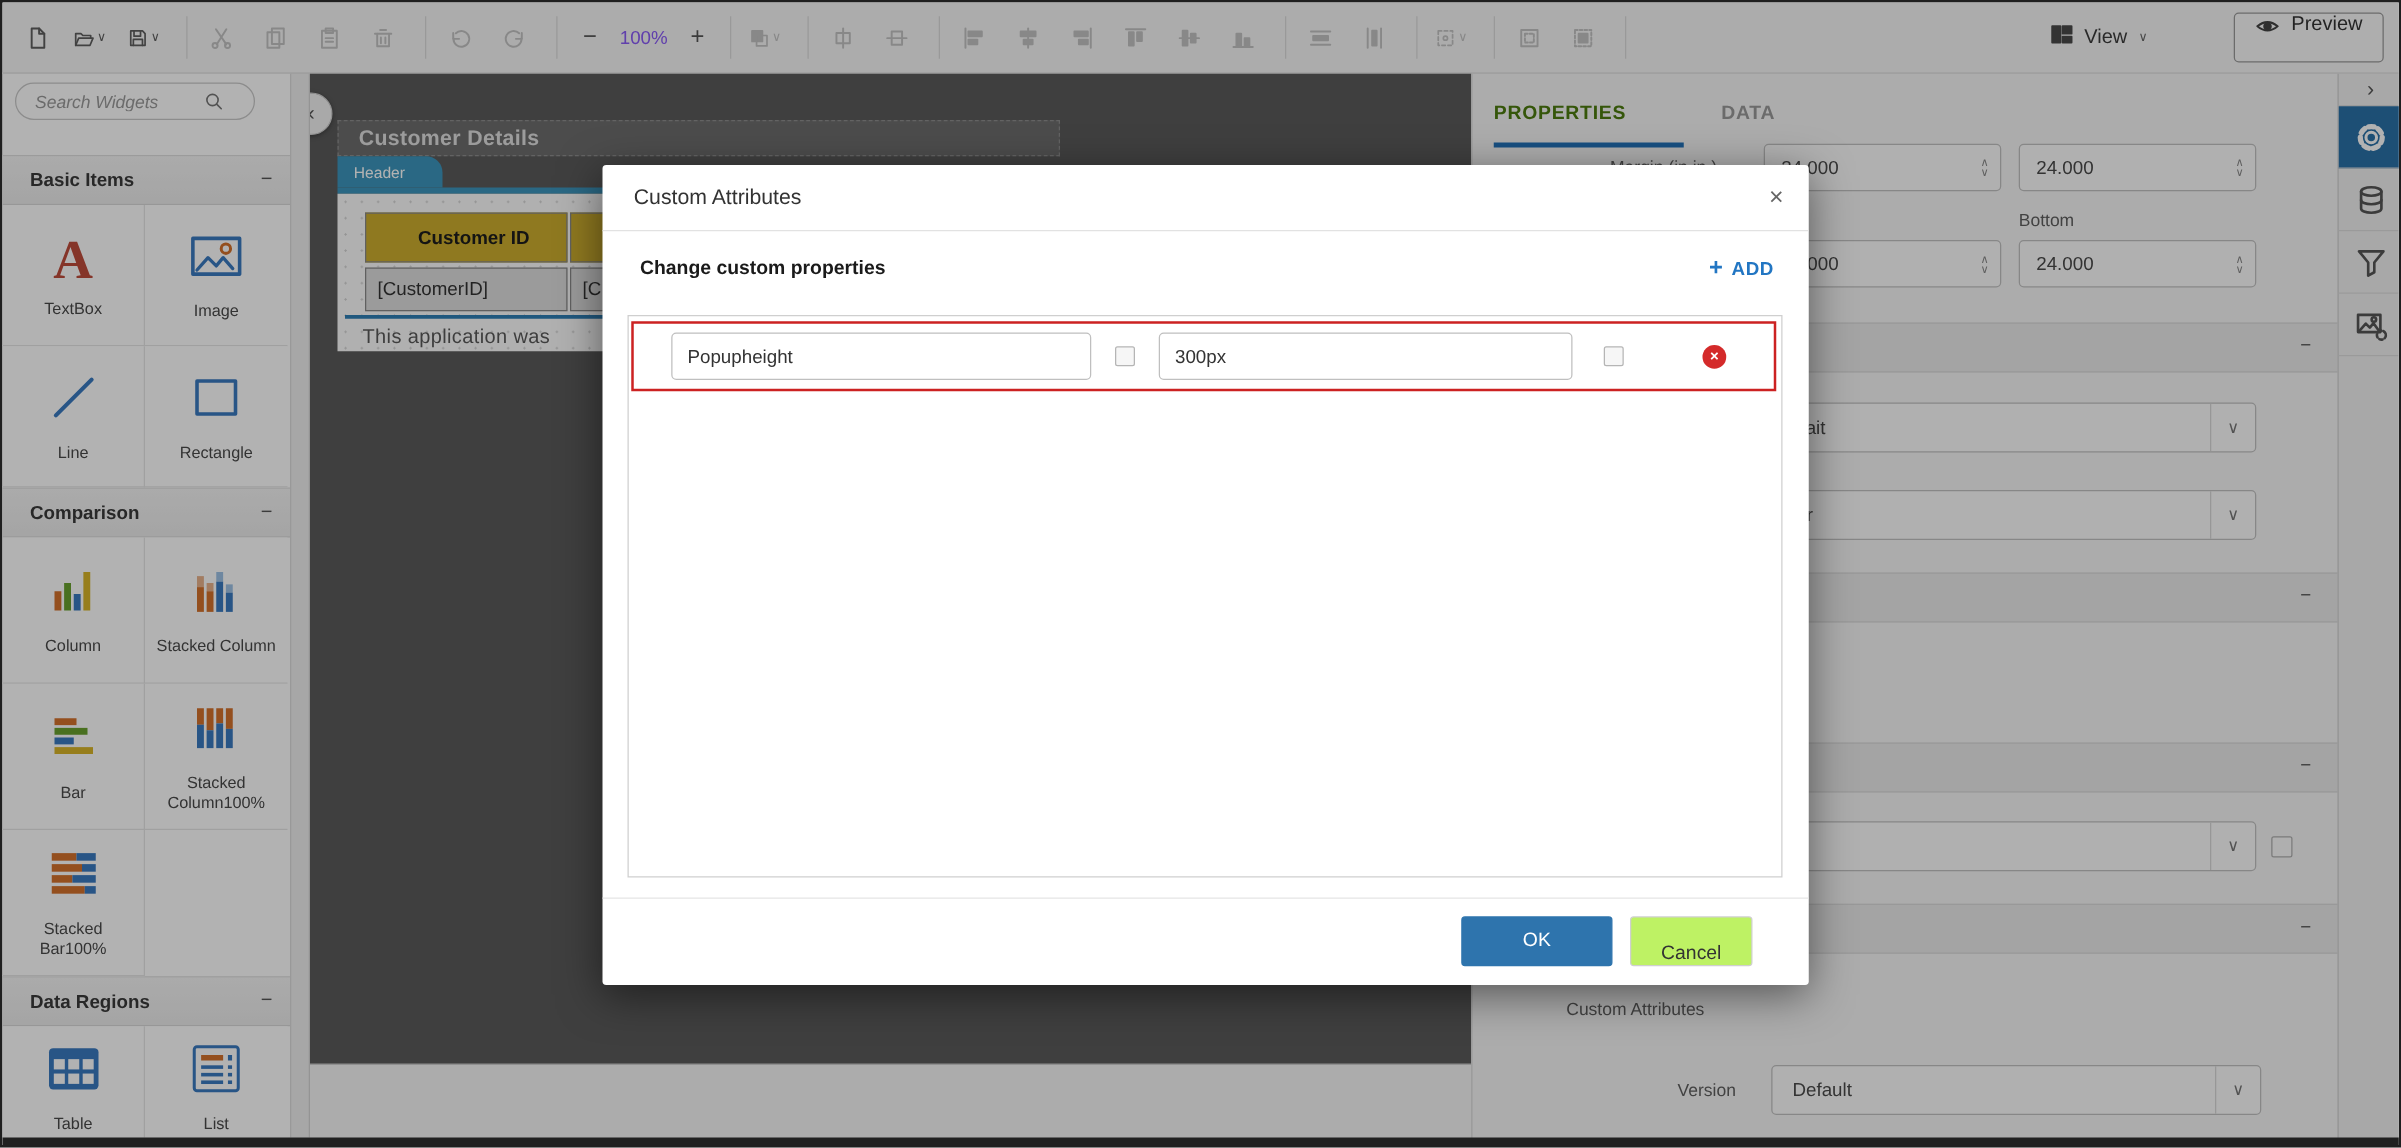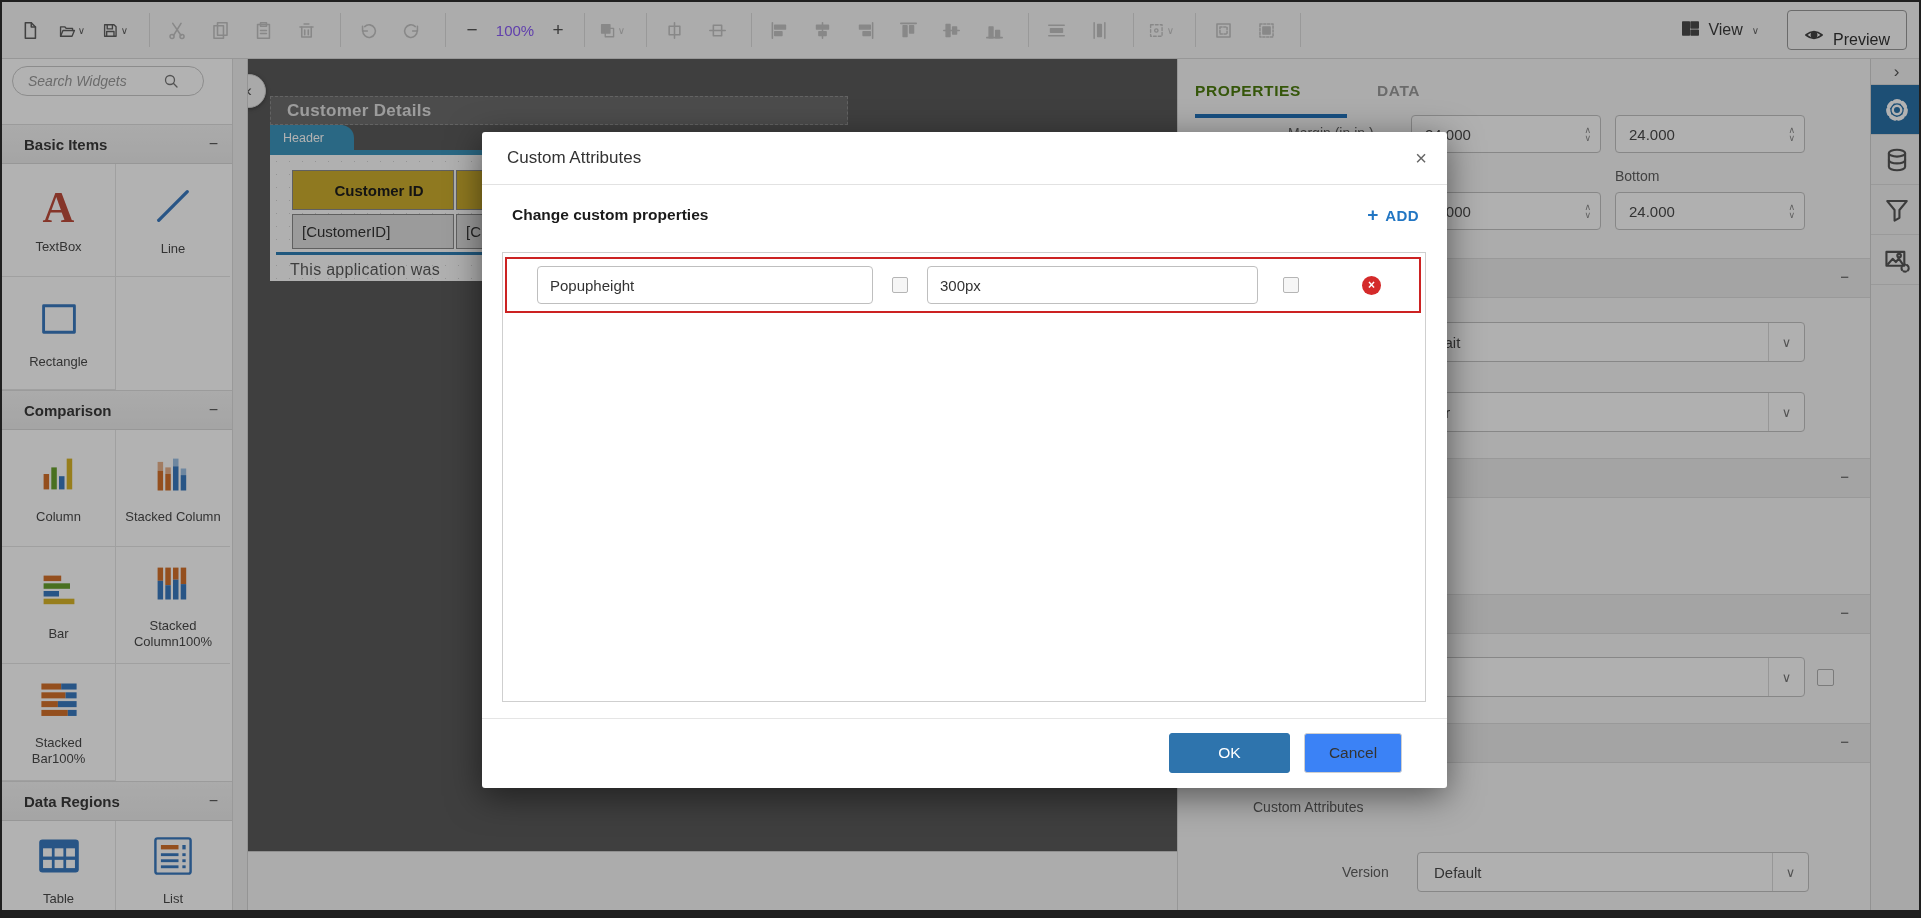--- a/index.html
+++ b/index.html
@@ -10,21 +10,21 @@
   .tb-ic{width:26px;height:26px;display:flex;align-items:center;justify-content:center;margin-right:17px;cursor:pointer;}
   .tb-ic svg{width:19px;height:19px;}
   .tb-en{color:#5f5f5f;} .tb-dis{color:#c3c3c3;}
   .tb-sep{width:1px;height:34px;background:#dcdcdc;margin:0 14px 0 4px;}
   .tb-caret{font-size:10px;color:inherit;margin-left:2px;}
   .zoomlbl{font-size:15px;color:#8b5cf6;margin:0 10px;min-width:42px;text-align:center;}
   .zoombtn{font-size:19px;color:#555;width:24px;text-align:center;cursor:pointer;}
   .tb-right{margin-left:auto;display:flex;align-items:center;height:100%;}
   .viewbtn{display:flex;align-items:center;color:#3c3c3c;font-size:16px;margin-right:28px;cursor:pointer;}
   .viewbtn svg{width:19px;height:19px;margin-right:8px;color:#4a4a4a;}
-  .prevbtn{display:flex;align-items:flex-end;border:1px solid #9a9a9a;border-radius:4px;height:40px;padding:0 16px;margin-right:16px;font-size:16px;color:#333;background:#fafafa;cursor:pointer;}
+  .prevbtn{display:flex;align-items:flex-start;border:1px solid #9a9a9a;border-radius:4px;height:40px;padding:0 16px;margin-right:16px;font-size:16px;color:#333;background:#fafafa;cursor:pointer;margin-left:41px;}
   .prevbtn svg{width:20px;height:20px;margin-right:9px;color:#444;}
   
   .sidebar{position:absolute;left:0;top:57px;width:230px;height:851px;background:#ffffff;overflow:hidden;}
   .side-strip{position:absolute;left:230px;top:57px;width:16px;height:851px;background:#efefef;border-left:1px solid #dcdcdc;border-right:1px solid #d4d4d4;}
   .search-row{position:absolute;left:10px;top:7px;width:192px;height:30px;border:1px solid #c9c9c9;border-radius:16px;display:flex;align-items:center;background:#fff;}
   .search-row input{border:none;outline:none;flex:1;margin-left:13px;font-size:14px;font-style:italic;color:#555;background:transparent;width:130px;}
   .search-row input::placeholder{color:#9a9a9a;font-style:italic;}
   .search-row svg{width:16px;height:16px;color:#777;margin-right:12px;flex:none;}
   .sections{position:absolute;left:0;top:65px;width:230px;}
   .sec-h{height:40px;background:linear-gradient(#f5f5f5,#ececec);border-top:1px solid #dedede;border-bottom:1px solid #d8d8d8;display:flex;align-items:center;}
@@ -86,21 +86,21 @@
   .m-add{position:absolute;right:28px;top:72px;display:flex;align-items:center;color:#2276c3;font-weight:bold;cursor:pointer;}
   .m-add .plus{font-size:19px;margin-right:7px;}
   .m-add .txt{font-size:15px;letter-spacing:.4px;}
   .m-box{position:absolute;left:20px;top:120px;width:924px;height:450px;border:1px solid #cfcfcf;background:#fff;}
   .m-row{position:absolute;left:2px;top:4px;width:916px;height:56px;border:2px solid #cc2222;display:flex;align-items:center;}
   .m-input{height:38px;border:1px solid #bfbfbf;border-radius:4px;font-size:15px;color:#333;padding:0 12px;outline:none;background:#fff;}
   .m-cb{width:16px;height:16px;border:1px solid #b5b5b5;border-radius:2px;background:#f6f6f6;cursor:pointer;}
   .m-del{width:19px;height:19px;border-radius:50%;background:#d42a2a;color:#fff;font-size:12px;font-weight:bold;display:flex;align-items:center;justify-content:center;cursor:pointer;}
   .m-footline{position:absolute;left:0;top:586px;width:965px;height:1px;background:#e5e5e5;}
   .m-ok{position:absolute;left:687px;top:601px;width:121px;height:40px;background:#2e74ad;border:1px solid #2e74ad;border-radius:3px;color:#fff;font-size:15.5px;display:flex;align-items:center;justify-content:center;cursor:pointer;}
-  .m-cancel{position:absolute;left:822px;top:601px;width:98px;height:40px;background:#3b82f6;border:1px solid #cfcfcf;border-radius:3px;color:#333;font-size:15.5px;display:flex;align-items:center;justify-content:center;cursor:pointer;}
+  .m-cancel{position:absolute;left:822px;top:601px;width:98px;height:40px;background:#bef264;border:1px solid #cfcfcf;border-radius:3px;color:#333;font-size:15.5px;display:flex;align-items:flex-end;justify-content:center;cursor:pointer;}
 </style>
 </head>
 <body>
 
 <div class="app">
 
   <div class="toolbar">
     <span id="tb-slot-a" style="display:flex;align-items:center;">
         <span class="tb-ic tb-en">
           <svg viewBox="0 0 16 16" fill="none" stroke="currentColor" stroke-width="1.3" stroke-linejoin="round" stroke-linecap="round">
@@ -307,20 +307,28 @@
           <span class="t">Basic Items</span>
           <span class="m">−</span>
         </div>
         <div class="tiles">
           <div class="tile" style="height:113px">
             <span><span class="bigA">A</span></span>
             <span class="lbl">TextBox</span>
           </div>
           <div class="tile" style="height:113px">
             <span><svg viewBox="0 0 40 40" fill="none" stroke="currentColor" stroke-width="1.3" stroke-linejoin="round" stroke-linecap="round">
+                <rect x="3" y="7" width="34" height="26" stroke="#3a7ac0" stroke-width="2.6"></rect>
+                <circle cx="27" cy="14.5" r="3.4" fill="none" stroke="#d4722c" stroke-width="2.2"></circle>
+                <path d="M6 30l8-9 6 6 5-6 7 8" stroke="#3a7ac0" stroke-width="2.4"></path>
+              </svg></span>
+            <span class="lbl">Image</span>
+          </div>
+          <div class="tile" style="height:113px">
+            <span><svg viewBox="0 0 40 40" fill="none" stroke="currentColor" stroke-width="1.3" stroke-linejoin="round" stroke-linecap="round">
                 <path d="M7 33L33 7" stroke="#3a7ac0" stroke-width="3"></path>
               </svg></span>
             <span class="lbl">Line</span>
           </div>
           <div class="tile" style="height:113px">
             <span><svg viewBox="0 0 40 40" fill="none" stroke="currentColor" stroke-width="1.3" stroke-linejoin="round" stroke-linecap="round">
                 <rect x="6" y="8" width="28" height="24" stroke="#3a7ac0" stroke-width="2.6"></rect>
               </svg></span>
             <span class="lbl">Rectangle</span>
           </div>

